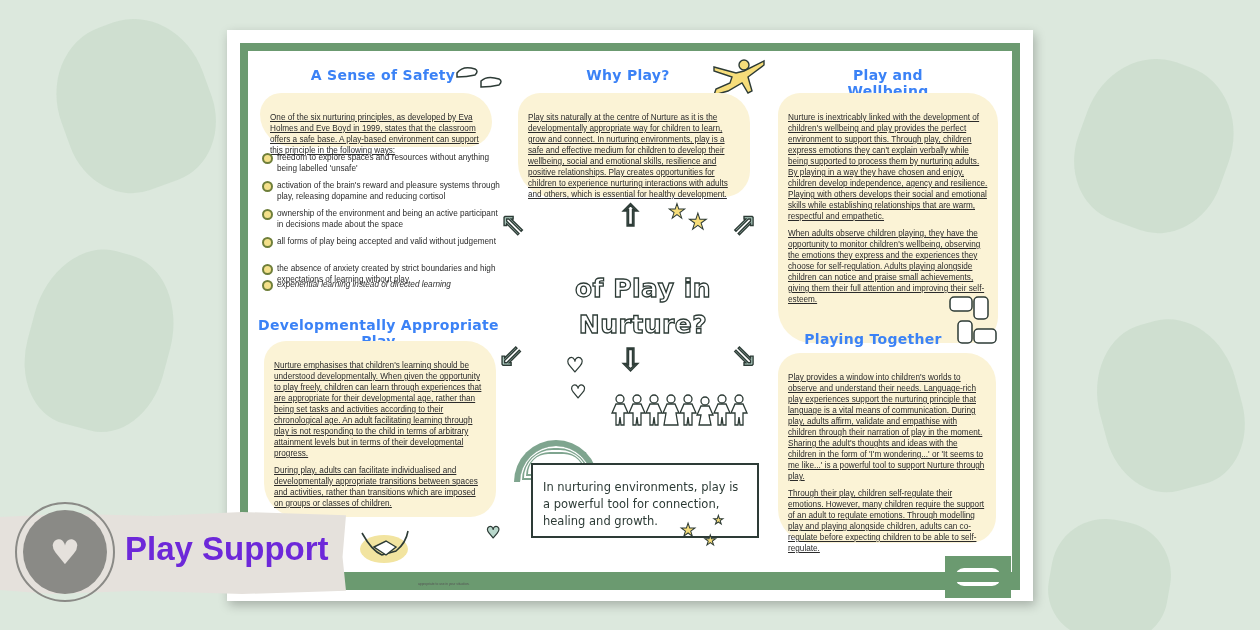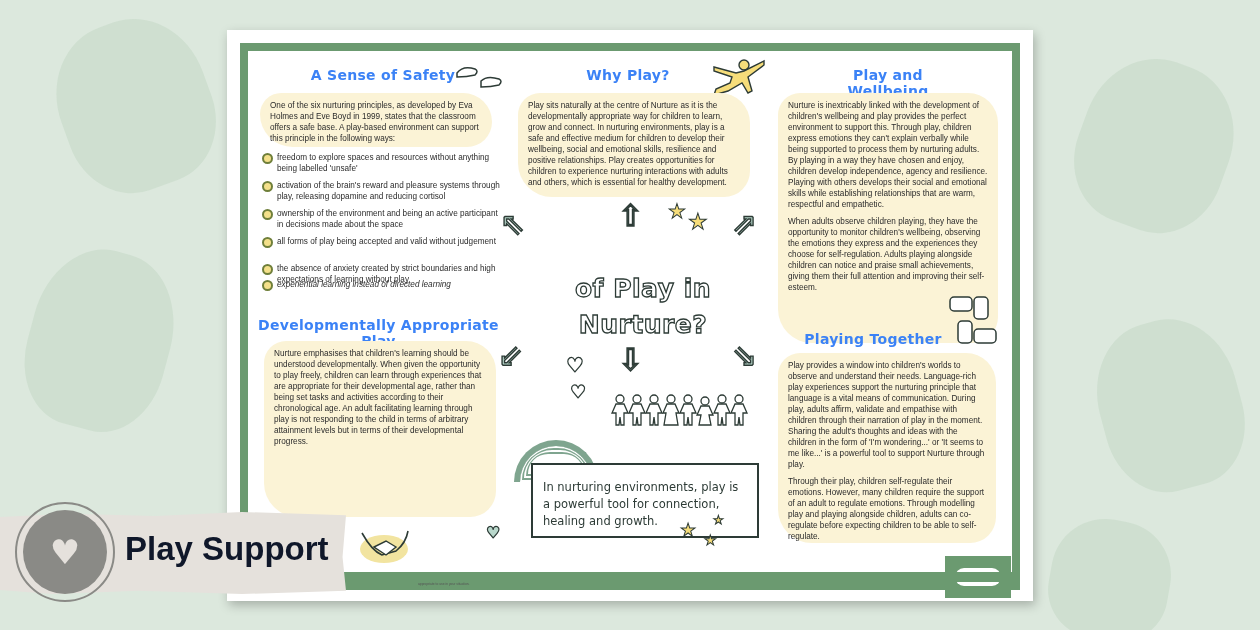--- a/index.html
+++ b/index.html
@@ -40,24 +40,25 @@
     font-size: 14px;
     font-weight: bold;
     color: #3b82f6;
     letter-spacing: 0.3px;
     text-align: center;
   }
   .blob {
     position: absolute;
     background: #fbf3d6;
     border-radius: 22px 30px 26px 34px;
-    padding: 7px 10px;
+    padding: 19px 10px;
     font-size: 8.2px;
     line-height: 11px;
     color: #2b2b2b;
+    text-decoration: underline;
   }
   .blob p + p { margin-top: 6px; }
   .bul {
     position: absolute;
     font-size: 8.2px;
     line-height: 11px;
     color: #2b2b2b;
     padding-left: 16px;
   }
   .bul::before {
@@ -171,21 +172,21 @@
     color: #e5e1dc;
     font-size: 34px;
     font-family: "DejaVu Sans", sans-serif;
   }
   .banner-text {
     position: absolute;
     left: 125px; top: 530px;
     font-family: "Liberation Sans", sans-serif;
     font-weight: bold;
     font-size: 33px;
-    color: #0f172a;
+    color: #6d28d9;
   }
   .icon-svg { position: absolute; }
 </style>
 </head>
 <body>
 
 <div class="bg-hand" style="left:60px;top:20px;width:150px;height:170px;transform:rotate(-20deg);"></div>
 <div class="bg-hand" style="left:30px;top:250px;width:140px;height:180px;transform:rotate(15deg);"></div>
 <div class="bg-hand" style="left:1080px;top:60px;width:150px;height:170px;transform:rotate(20deg);"></div>
 <div class="bg-hand" style="left:1100px;top:320px;width:140px;height:170px;transform:rotate(-15deg);"></div>
@@ -257,20 +258,21 @@
         <circle cx="112" cy="6" r="4"></circle>
           <path d="M108 11 L116 11 L120 20 L116 20 L116 32 L113 32 L112 24 L111 32 L108 32 L108 20 L104 20 Z"></path>
         <circle cx="129" cy="6" r="4"></circle>
           <path d="M125 11 L133 11 L137 20 L133 20 L133 32 L130 32 L129 24 L128 32 L125 32 L125 20 L121 20 Z"></path>
       </g>
     </svg>
 
     <div class="sec-title" style="left:8px;top:266px;width:245px;">Developmentally Appropriate Play</div>
     <div class="blob" style="left:16px;top:290px;width:232px;height:176px;">
       <p>Nurture emphasises that children's learning should be understood developmentally. When given the opportunity to play freely, children can learn through experiences that are appropriate for their developmental age, rather than being set tasks and activities according to their chronological age. An adult facilitating learning through play is not responding to the child in terms of arbitrary attainment levels but in terms of their developmental progress.</p>
+      <p>During play, adults can facilitate individualised and developmentally appropriate transitions between spaces and activities, rather than transitions which are imposed on groups or classes of children.</p>
     </div>
 
     <div class="rainbow"></div>
     <div class="quote-box">
       <span>In nurturing environments, play is a powerful tool for connection, healing and growth.</span>
     </div>
     <div class="star" style="left:465px;top:463px;font-size:12px;">★</div>
     <div class="star" style="left:432px;top:470px;font-size:18px;">★</div>
     <div class="star" style="left:456px;top:482px;font-size:14px;">★</div>
     <div class="heart" style="left:238px;top:474px;font-size:16px;color:#b9d8cc;">♥</div>

